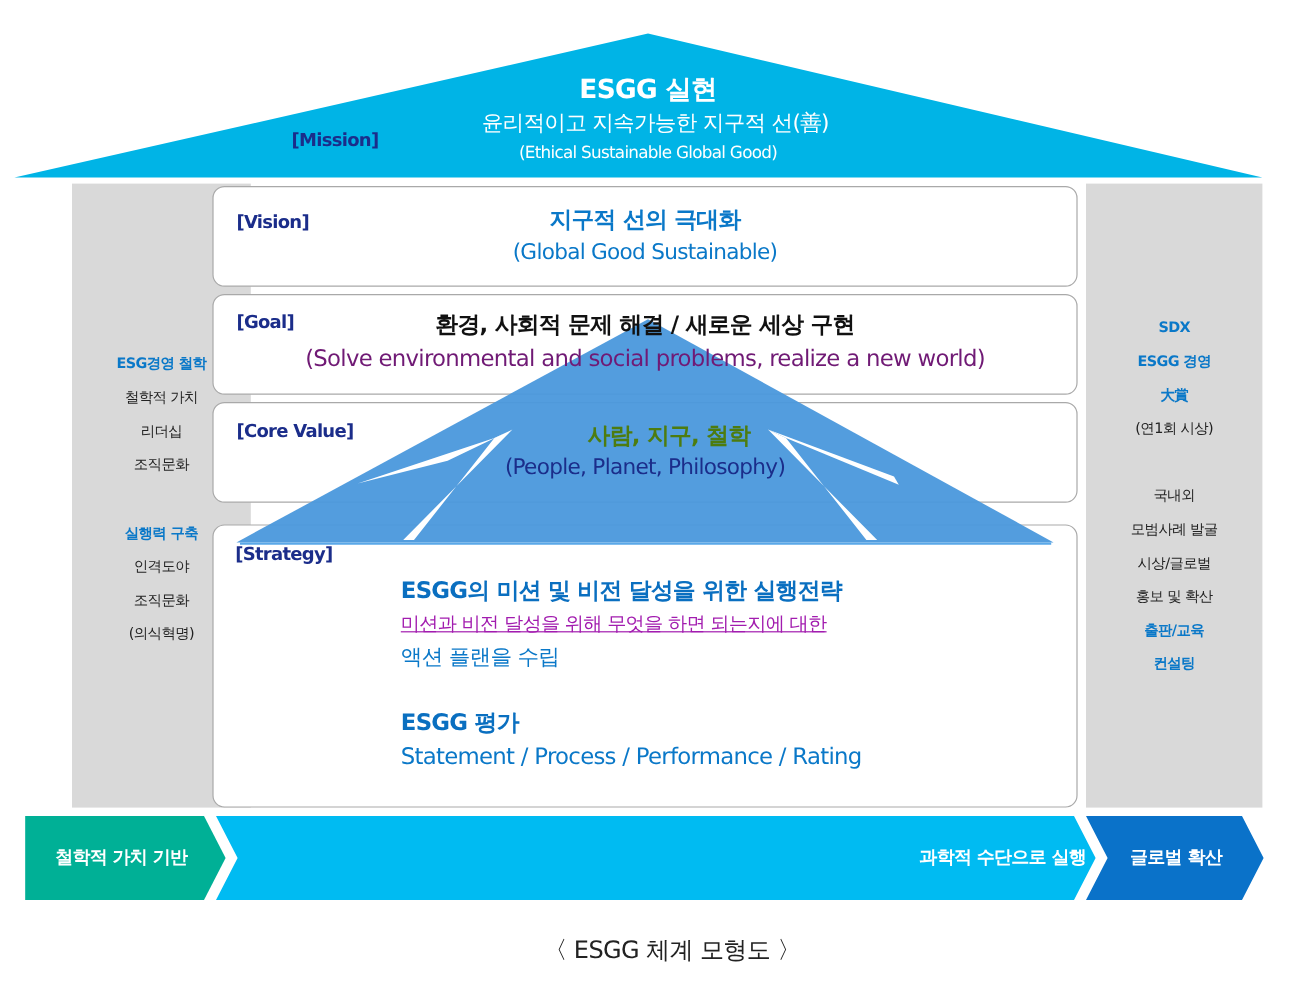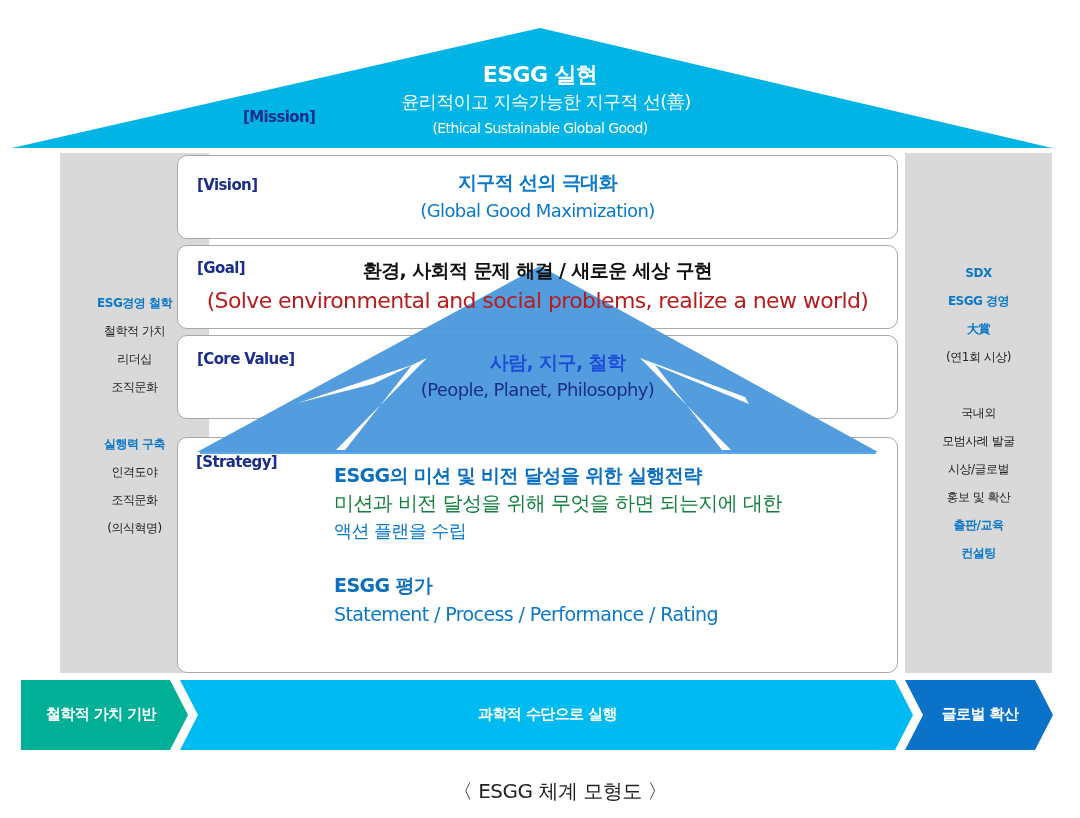--- a/index.html
+++ b/index.html
@@ -60,21 +60,21 @@
     <div class="line">시상/글로벌</div>
     <div class="line">홍보 및 확산</div>
     <div class="line hl">출판/교육</div>
     <div class="line hl">컨설팅</div>
   </div>
 </div>
 
 <div class="box" style="left:177px;top:155px;width:721px;height:84px;">
   <div class="tag" style="left:19px;top:20px;">[Vision]</div>
   <div class="ctext" style="top:14px;font-size:19px;font-weight:bold;color:#0a78c8;">지구적 선의 극대화</div>
-  <div class="ctext" style="top:44px;font-size:18px;color:#0a78c8;">(Global Good Maximization)</div>
+  <div class="ctext" style="top:44px;font-size:18px;color:#0a78c8;">(Global Good Sustainable)</div>
 </div>
 
 <div class="box" style="left:177px;top:245px;width:721px;height:84px;padding-left:21px;">
   <div class="tag" style="left:19px;top:13px;">[Goal]</div>
 </div>
 
 <div class="box" style="left:177px;top:335px;width:721px;height:84px;">
   <div class="tag" style="left:19px;top:14px;">[Core Value]</div>
 </div>
 
@@ -86,40 +86,40 @@
 
   <polygon points="427,358 336,450 345,450 412,365" fill="#ffffff"></polygon>
   <polygon points="373,384 427,358 412,365 298,403" fill="#ffffff"></polygon>
   <polygon points="640,358 731,450 722,450 655,365" fill="#ffffff"></polygon>
   <polygon points="640,358 745,397 749,404 655,365" fill="#ffffff"></polygon>
   <polygon points="200,452 876,452 876,454 200,454" fill="#5aa8e8"></polygon>
 </svg>
 
 <div class="abs" style="left:177px;top:245px;width:721px;height:84px;">
   <div class="ctext" style="top:13px;font-size:19px;font-weight:bold;color:#111;">환경, 사회적 문제 해결 / 새로운 세상 구현</div>
-  <div class="ctext" style="top:43px;font-size:22px;color:#b91c1c;">(Solve environmental and social problems, realize a new world)</div>
+  <div class="ctext" style="top:43px;font-size:19px;color:#701a75;">(Solve environmental and social problems, realize a new world)</div>
 </div>
 
 <div class="abs" style="left:177px;top:335px;width:721px;height:84px;">
-  <div class="ctext" style="top:15px;font-size:19px;font-weight:bold;color:#1d4ed8;margin-left:40px;">사람, 지구, 철학</div>
+  <div class="ctext" style="top:15px;font-size:19px;font-weight:bold;color:#4d7c0f;margin-left:40px;">사람, 지구, 철학</div>
   <div class="ctext" style="top:44px;font-size:18px;color:#1b2d8a;">(People, Planet, Philosophy)</div>
 </div>
 
 <div class="tag" style="left:196px;top:453px;">[Strategy]</div>
 <div class="abs" style="left:334px;top:461px;width:560px;letter-spacing:-0.6px;">
-  <div style="font-size:19px;font-weight:bold;color:#0a6fc0;line-height:28px;">ESGG의 미션 및 비전 달성을 위한 실행전략</div>
-  <div style="font-size:20px;color:#15803d;line-height:28px;">미션과 비전 달성을 위해 무엇을 하면 되는지에 대한</div>
+  <div style="font-size:19px;font-weight:bold;color:#0a6fc0;line-height:28px;margin-top:17px;">ESGG의 미션 및 비전 달성을 위한 실행전략</div>
+  <div style="font-size:16px;color:#a21caf;line-height:28px;text-decoration:underline;">미션과 비전 달성을 위해 무엇을 하면 되는지에 대한</div>
   <div style="font-size:18px;color:#0a78c8;line-height:28px;">액션 플랜을 수립</div>
   <div style="height:26px;"></div>
   <div style="font-size:19px;font-weight:bold;color:#0a6fc0;line-height:28px;">ESGG 평가</div>
   <div style="font-size:19px;color:#0a78c8;line-height:30px;">Statement / Process / Performance / Rating</div>
 </div>
 
 <svg class="layer" width="1080" height="818">
   <polygon points="21,680 170,680 188,715 170,750 21,750" fill="#00b096"></polygon>
   <polygon points="180,680 895,680 913,715 895,750 180,750 198,715" fill="#00bbf2"></polygon>
   <polygon points="905,680 1035,680 1053,715 1035,750 905,750 923,715" fill="#0a72c9"></polygon>
 </svg>
 <div class="band-label" style="left:21px;width:160px;top:705px;">철학적 가치 기반</div>
-<div class="band-label" style="left:190px;width:715px;top:705px;">과학적 수단으로 실행</div>
+<div class="band-label" style="left:190px;width:715px;top:705px;text-align:right;">과학적 수단으로 실행</div>
 <div class="band-label" style="left:915px;width:130px;top:705px;">글로벌 확산</div>
 
 <div class="caption" style="top:778px;padding-left:40px;">〈 ESGG 체계 모형도 〉</div>
 
 </body></html>

